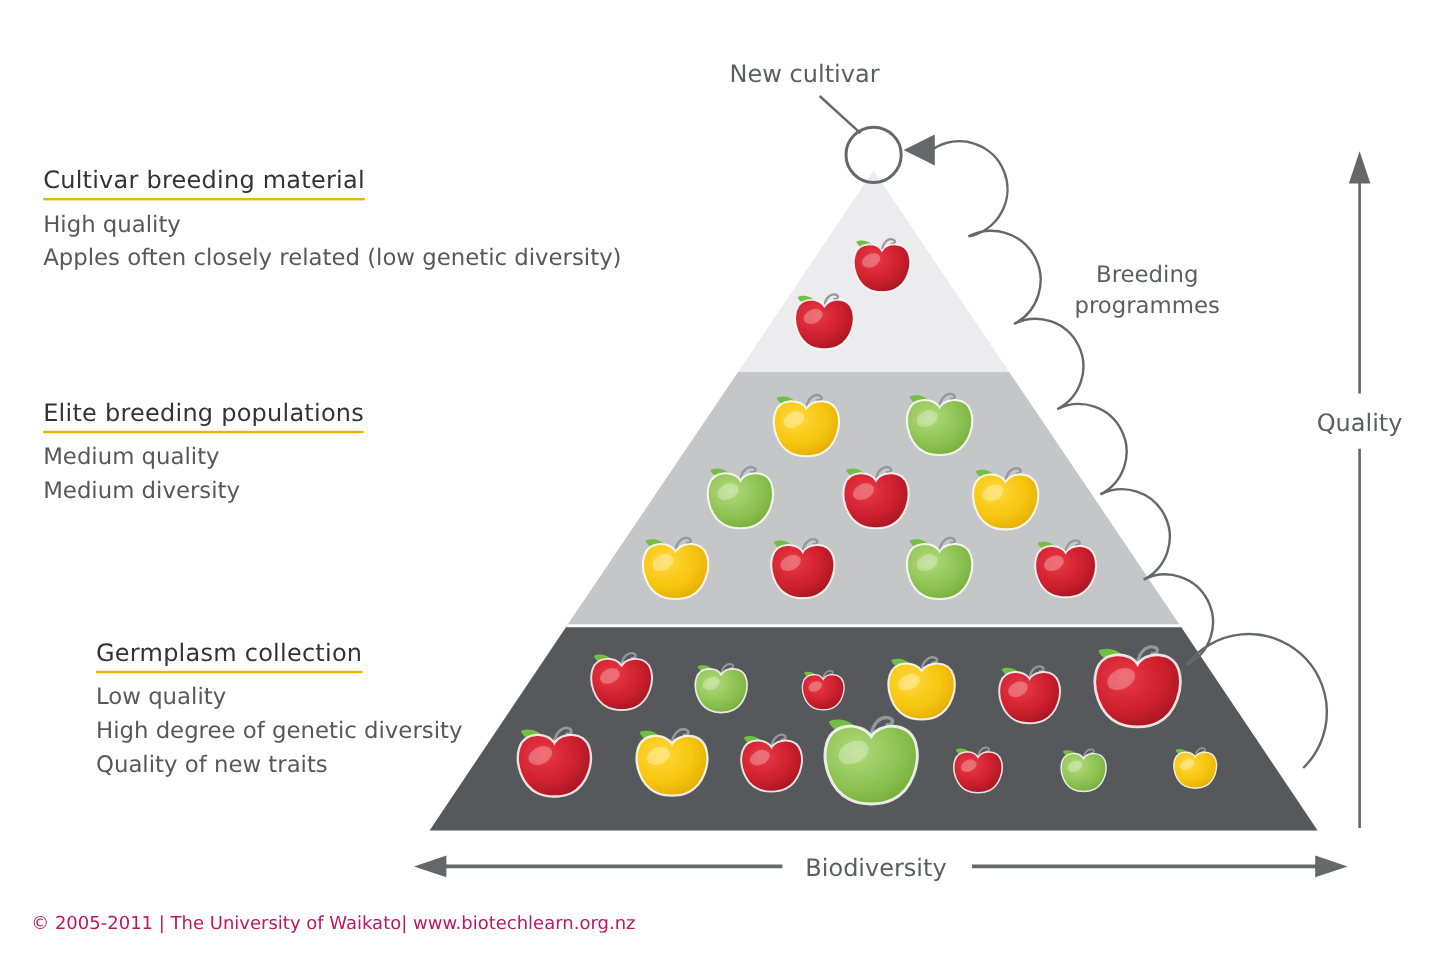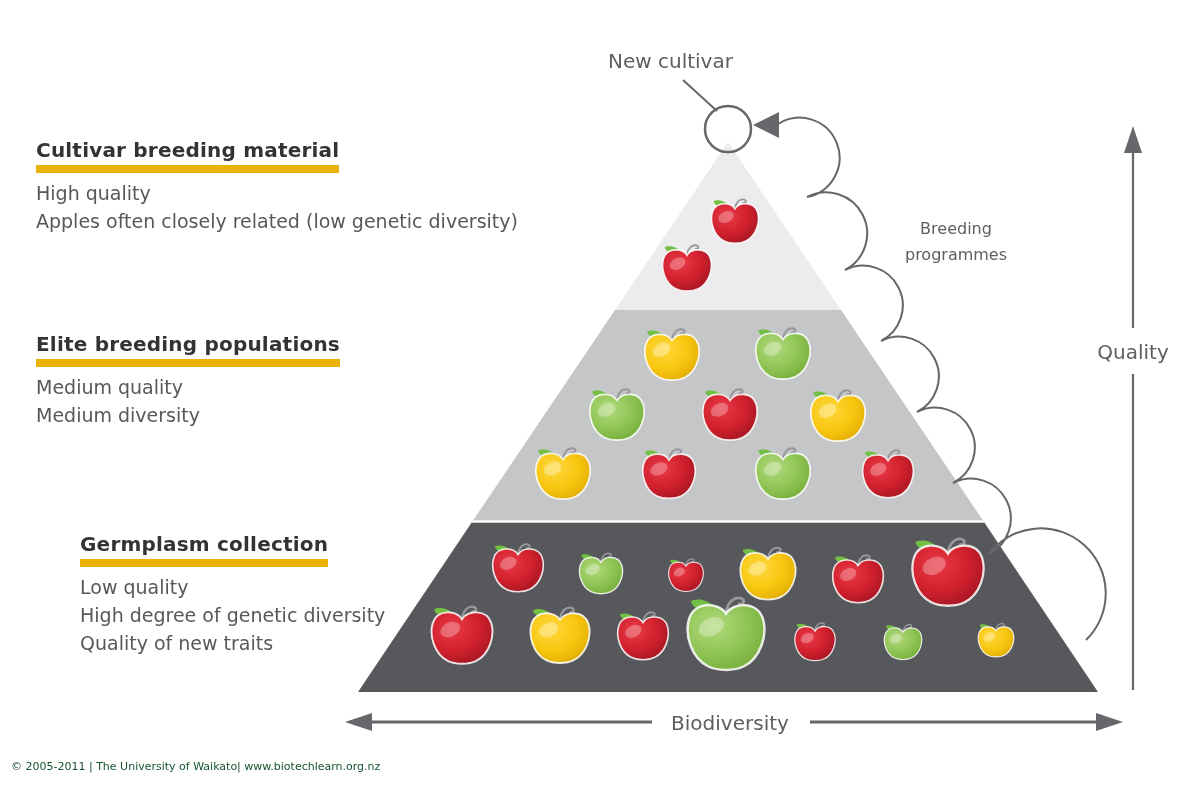--- a/index.html
+++ b/index.html
@@ -1,27 +1,27 @@
 <!DOCTYPE html>
 <html><head>
 <meta charset="utf-8">
 <style>
   html,body{margin:0;padding:0;background:#fff;}
   body{width:1200px;height:799px;position:relative;overflow:hidden;
        font-family:"DejaVu Sans","Liberation Sans",sans-serif;}
   .stage{position:absolute;left:0;top:0;width:1200px;height:799px;}
   svg.diagram{position:absolute;left:0;top:0;}
   .section{position:absolute;}
-  .section h2{margin:0 0 6px 0;font-size:20px;font-weight:bold;color:#333336;
-              display:inline-block;border-bottom:8px solid #eab308;padding-bottom:3px;
+  .section h2{margin:0 0 6px 0;font-size:20px;font-weight:normal;color:#333336;
+              display:inline-block;border-bottom:2px solid #eab308;padding-bottom:3px;
               letter-spacing:.2px;}
   .section .line{color:#58585a;font-size:19px;line-height:28px;white-space:nowrap;}
   .center{text-align:center;}
   .lbl{position:absolute;color:#5d5e62;font-size:20px;line-height:26px;}
-  .copyright{position:absolute;left:11px;top:760px;font-size:11px;color:#14532d;}
+  .copyright{position:absolute;left:26px;top:760px;font-size:15px;color:#be185d;}
 </style>
 </head>
 <body>
 
 <div class="stage">
 
   <svg class="diagram" width="1200" height="799" viewBox="0 0 1200 799">
     <defs>
       <radialGradient id="gradRed" cx="35%" cy="32%" r="80%">
         <stop offset="0%" stop-color="#ea3a47"></stop>
@@ -138,21 +138,21 @@
 
   <div class="section" style="left:36px;top:532px;margin-left:44px;">
     <h2>Germplasm collection</h2>
     <div class="line">Low quality</div>
     <div class="line">High degree of genetic diversity</div>
     <div class="line">Quality of new traits</div>
   </div>
 
   <div class="lbl" style="left:608px;top:48px;">New cultivar</div>
 
-  <div class="lbl center" style="left:876px;top:216px;width:160px;font-size:16px;">
+  <div class="lbl center" style="left:876px;top:216px;width:160px;font-size:19px;">
     <div>Breeding</div>
     <div>programmes</div>
   </div>
 
   <div class="lbl center" style="left:1093px;top:339px;width:80px;">Quality</div>
 
   <div class="lbl center" style="left:655px;top:710px;width:150px;">Biodiversity</div>
 
   <div class="copyright">© 2005-2011 | The University of Waikato| www.biotechlearn.org.nz</div>
 </div>

